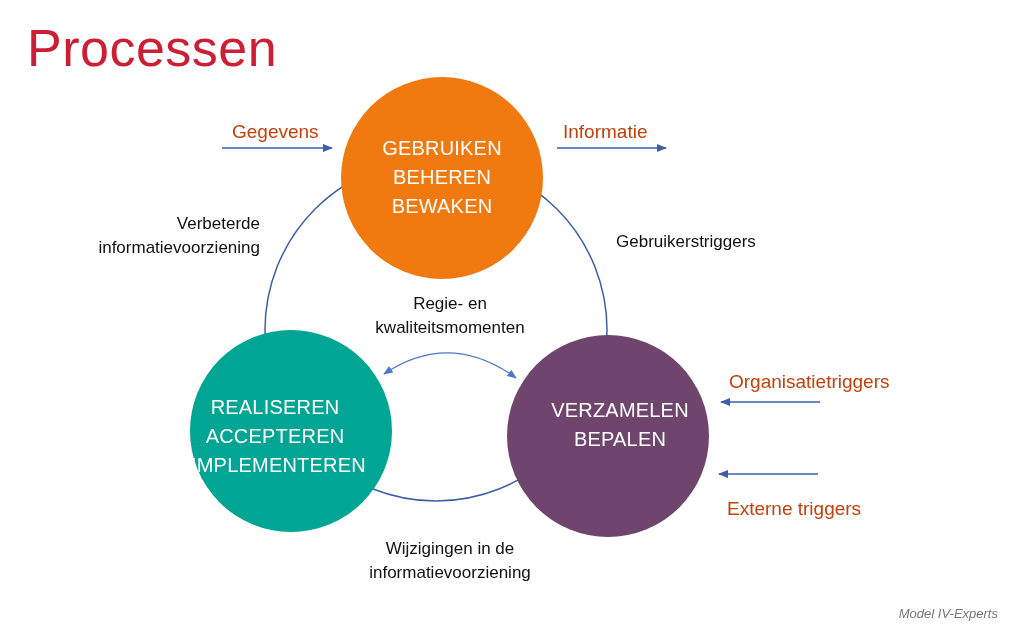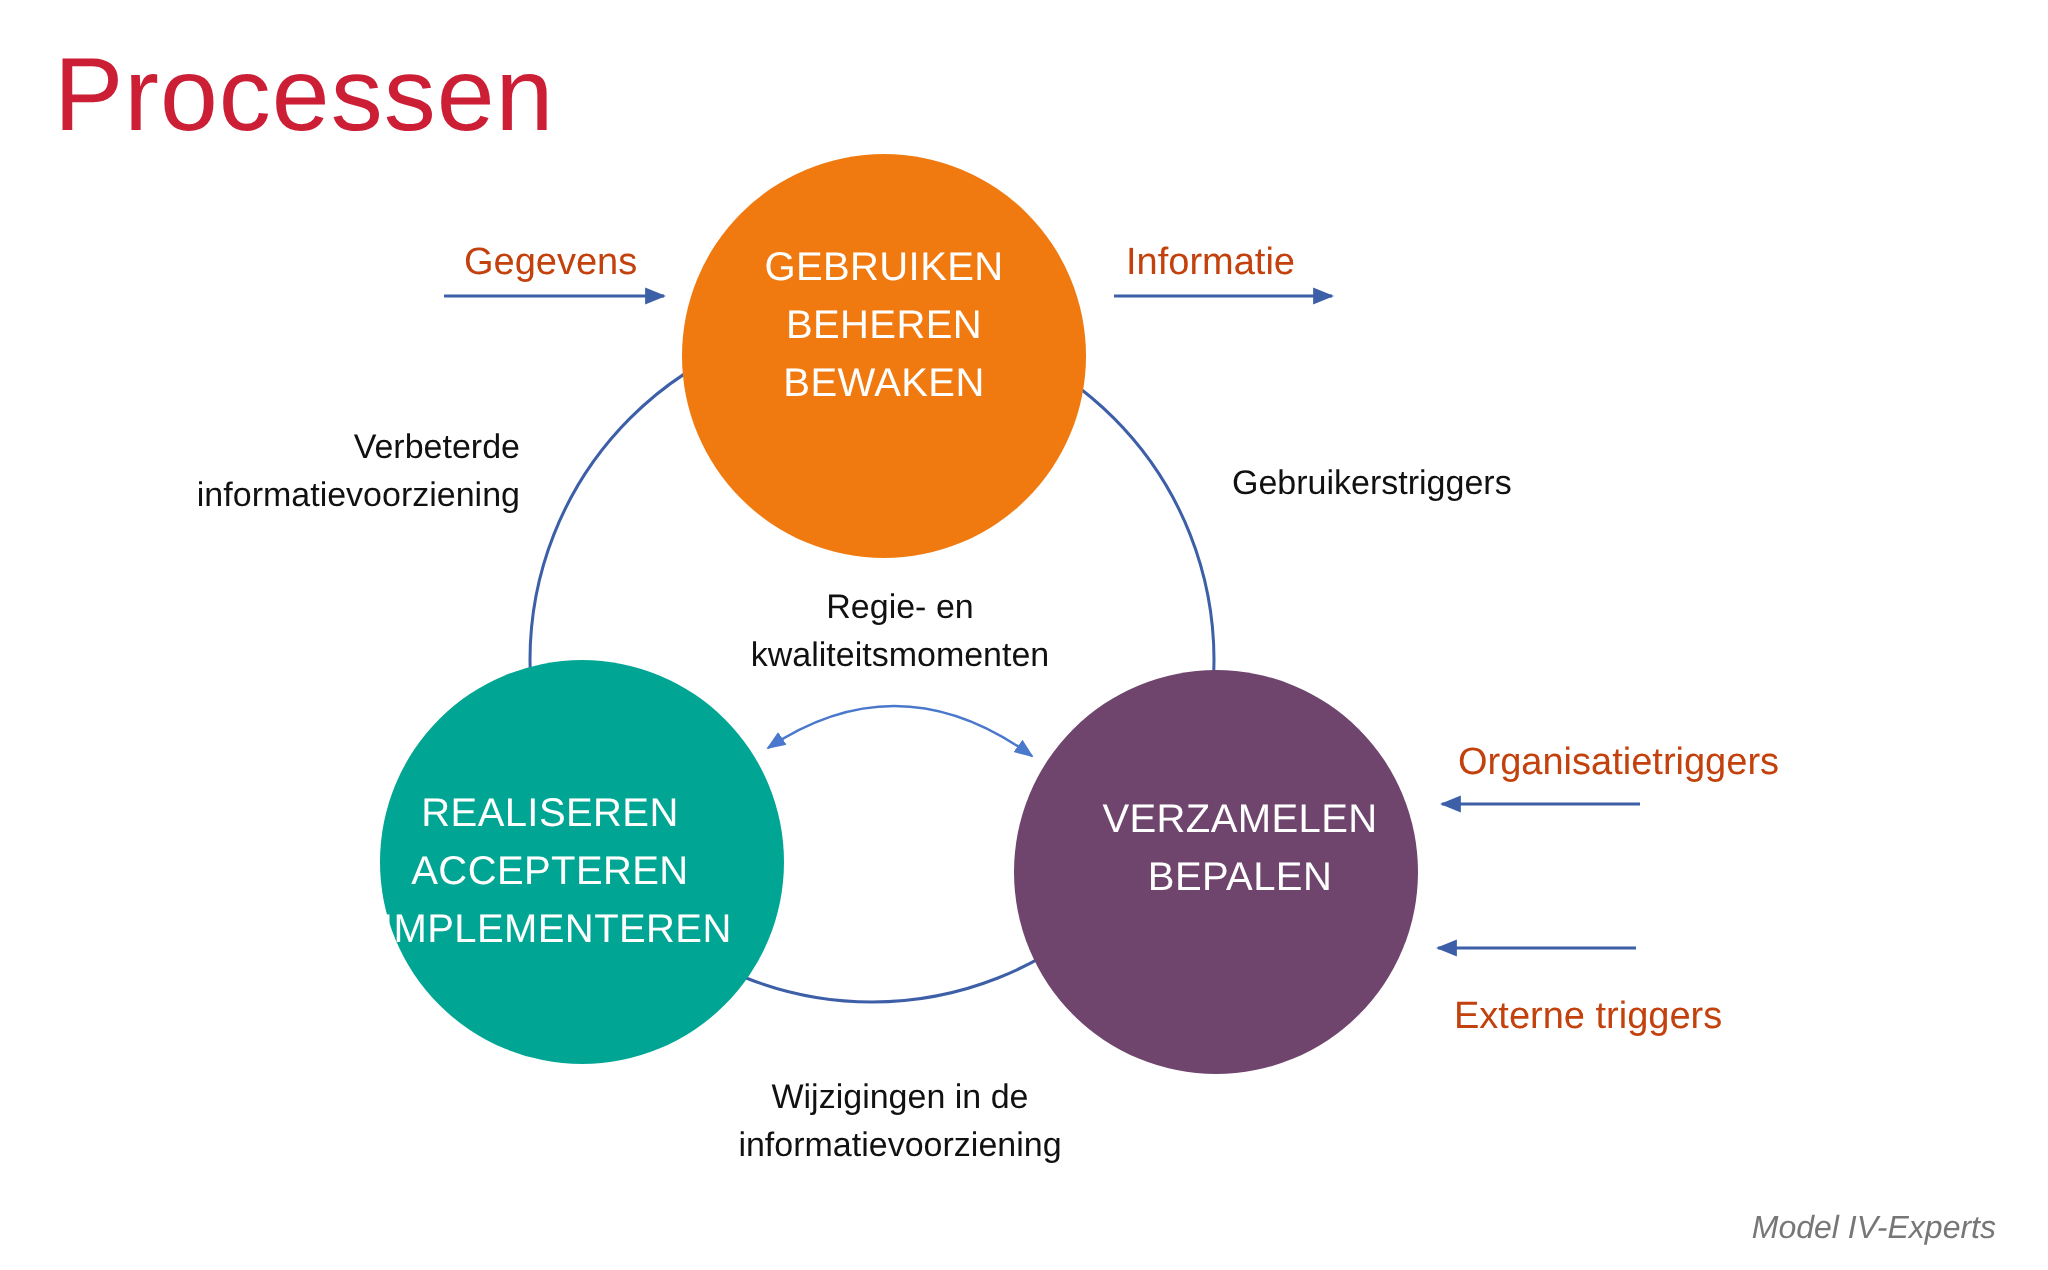--- a/index.html
+++ b/index.html
@@ -2,21 +2,21 @@
 <html><head>
 <meta charset="utf-8">
 <style>
   html, body { margin:0; padding:0; background:#ffffff; }
   body { width:1024px; height:635px; position:relative; overflow:hidden; font-family:"Liberation Sans", "DejaVu Sans", sans-serif; }
   .title { position:absolute; left:27px; top:22px; font-size:52px; font-weight:normal; color:#cc1f36; letter-spacing:0.5px; line-height:1; }
   svg.diagram { position:absolute; left:0; top:0; }
   .lbl { position:absolute; font-size:17px; color:#111; line-height:24px; }
   .blue { color:#c2410c; font-size:19px; }
   .circle-text { position:absolute; color:#fff; font-size:20px; text-align:center; line-height:29px; font-weight:500; letter-spacing:0.2px; }
-  .footer { position:absolute; right:26px; top:606px; font-size:16px; font-style:italic; color:#777;text-align:right; }
+  .footer { position:absolute; right:26px; top:606px; font-size:13px; font-style:italic; color:#777;text-align:right; }
 </style>
 </head>
 <body>
 
 <div class="title">Processen</div>
 
 <svg class="diagram" width="1024" height="635" viewBox="0 0 1024 635">
   <defs>
     <marker id="ah" viewBox="0 0 10 10" refX="9" refY="5" markerWidth="7" markerHeight="7" orient="auto-start-reverse">
       <path d="M0,1 L10,5 L0,9 z" fill="#3d5fa8"></path>
@@ -33,21 +33,21 @@
   <circle cx="442" cy="178" r="101" fill="#f07a10"></circle>
   <circle cx="291" cy="431" r="101" fill="#00a693"></circle>
   <circle cx="608" cy="436" r="101" fill="#6f456e"></circle>
 
   <line x1="222" y1="148" x2="332" y2="148" stroke="#3d5fa8" stroke-width="1.5" marker-end="url(#ah)"></line>
   <line x1="557" y1="148" x2="666" y2="148" stroke="#3d5fa8" stroke-width="1.5" marker-end="url(#ah)"></line>
   <line x1="820" y1="402" x2="721" y2="402" stroke="#3d5fa8" stroke-width="1.5" marker-end="url(#ah)"></line>
   <line x1="818" y1="474" x2="719" y2="474" stroke="#3d5fa8" stroke-width="1.5" marker-end="url(#ah)"></line>
 </svg>
 
-<div class="circle-text" style="left:342px; top:120px; width:200px;">
+<div class="circle-text" style="left:342px; top:134px; width:200px;">
   <div>GEBRUIKEN</div>
   <div>BEHEREN</div>
   <div>BEWAKEN</div>
 </div>
 <div class="circle-text" style="left:191px; top:393px; width:168px;">
   <div>REALISEREN</div>
   <div>ACCEPTEREN</div>
   <div>IMPLEMENTEREN</div>
 </div>
 <div class="circle-text" style="left:508px; top:396px; width:224px;">

